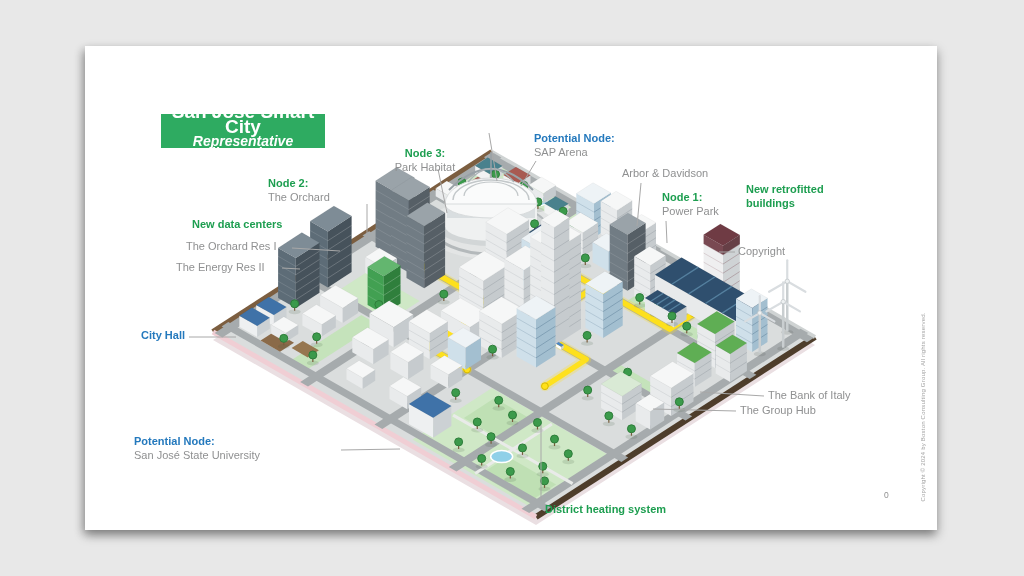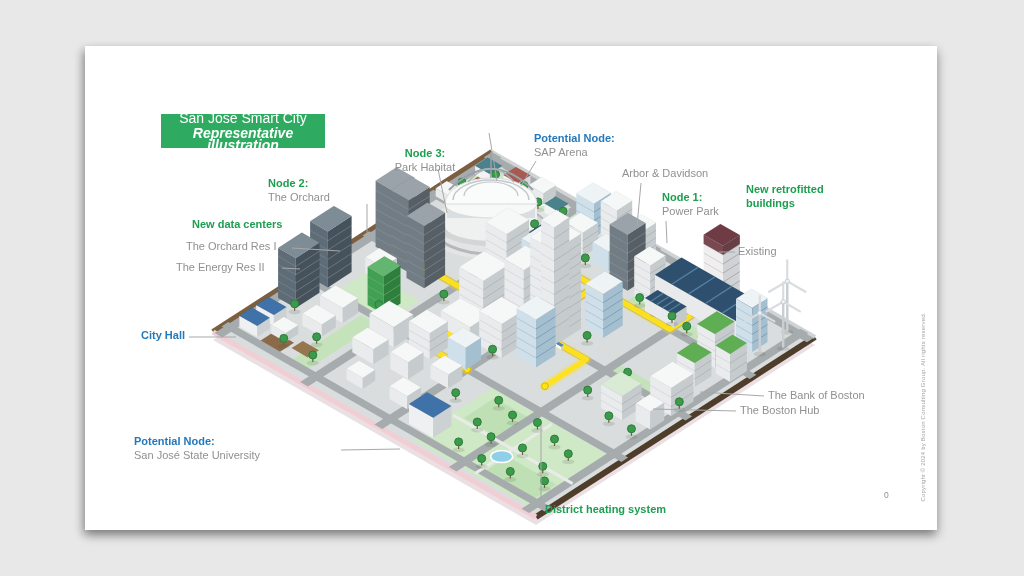--- a/index.html
+++ b/index.html
@@ -4,21 +4,21 @@
 <style>
   html,body{margin:0;padding:0;background:#e9e9e9;}
   .page{position:relative;width:1024px;height:576px;background:#e8e8e8;overflow:hidden;
         font-family:"Liberation Sans",sans-serif;}
   .slide{position:absolute;left:85px;top:46px;width:852px;height:484px;background:#ffffff;
          box-shadow:0 5px 10px rgba(0,0,0,.38),-3px 4px 8px rgba(0,0,0,.15);}
   #city-svg{position:absolute;left:0;top:0;width:1024px;height:576px;}
   .title-box{position:absolute;left:161px;top:114px;width:164px;height:34px;
              background:var(--boxgreen,#2eab61);color:#fff;text-align:center;
              display:flex;flex-direction:column;justify-content:center;gap:1px;}
-  .title-box .t1{font-size:14px;font-weight:normal;line-height:15px;}
+  .title-box .t1{font-size:19px;font-weight:bold;line-height:15px;}
   .title-box .t2{font-size:14px;font-weight:bold;font-style:italic;line-height:12px;}
   .lbl{position:absolute;font-size:11px;line-height:13.5px;white-space:nowrap;}
   .c{text-align:center}
   .r{text-align:left}
   .g{color:var(--green,#1d9e50);font-weight:bold;}
   .b{color:var(--blue,#2479bd);font-weight:bold;}
   .y{color:var(--gray,#8f9091);font-weight:normal;}
   .copyright{position:absolute;left:805px;top:402px;width:240px;height:10px;
              transform:rotate(-90deg);font-size:6px;color:#a3a3a3;text-align:center;letter-spacing:.2px;}
   .pagenum{position:absolute;left:884px;top:490px;font-size:8.5px;color:#909090;}
@@ -729,27 +729,27 @@
     <div class="g">New retrofitted</div>
     <div class="g">buildings</div>
   </div>
 
   <div class="lbl g" style="left:192px;top:218px">New data centers</div>
 
   <div class="lbl y r" style="left:186px;top:240px;width:102px">The Orchard Res I</div>
 
   <div class="lbl y r" style="left:176px;top:261px;width:102px">The Energy Res II</div>
 
-  <div class="lbl y" style="left:738px;top:245px">Existing</div>
+  <div class="lbl y" style="left:738px;top:245px">Copyright</div>
 
   <div class="lbl b" style="left:141px;top:329px">City Hall</div>
 
-  <div class="lbl y" style="left:768px;top:389px">The Bank of Boston</div>
-
-  <div class="lbl y" style="left:740px;top:404px">The Boston Hub</div>
+  <div class="lbl y" style="left:768px;top:389px">The Bank of Italy</div>
+
+  <div class="lbl y" style="left:740px;top:404px">The Group Hub</div>
 
   <div class="lbl r" style="left:134px;top:435px;width:202px">
     <div class="b">Potential Node:</div>
     <div class="y">San José State University</div>
   </div>
 
   <div class="lbl g" style="left:545px;top:503px">District heating system</div>
 
   <div class="copyright">Copyright © 2024 by Boston Consulting Group. All rights reserved.</div>
   <div class="pagenum">0</div>

